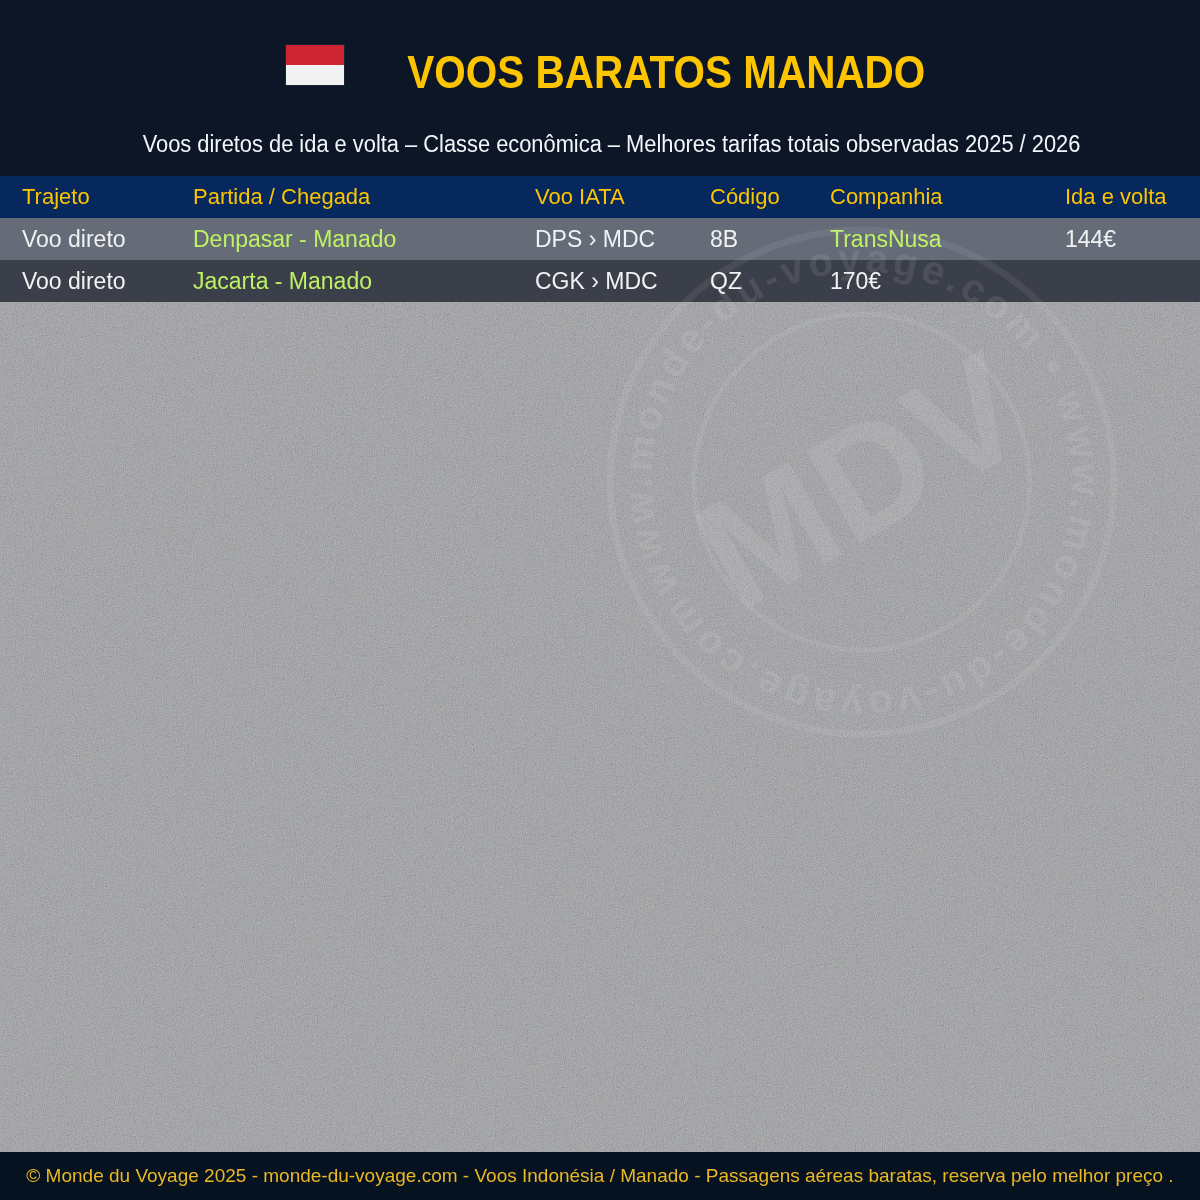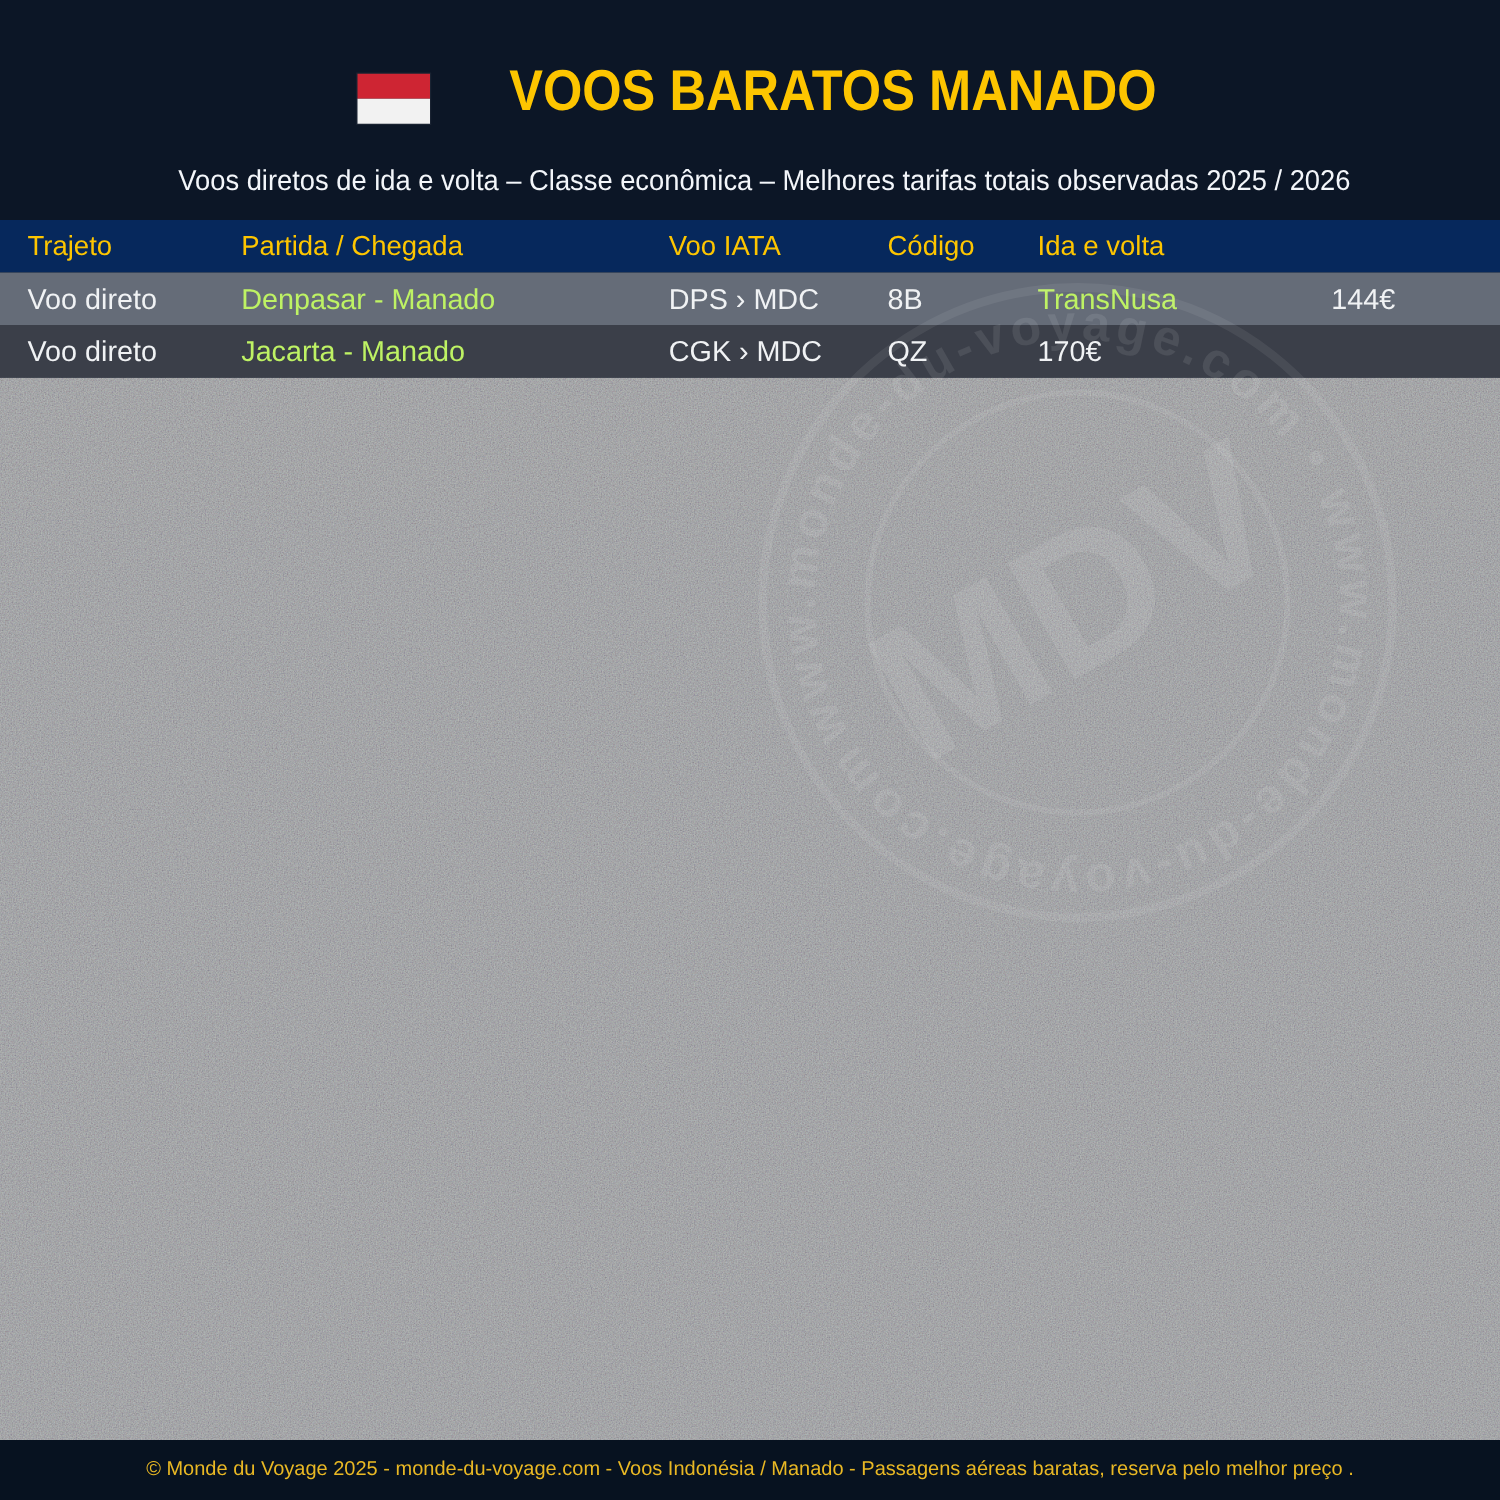--- a/index.html
+++ b/index.html
@@ -5,21 +5,21 @@
   * { margin:0; padding:0; box-sizing:border-box; }
   html,body { background:#0b1423; }
   .page {
     position:relative; width:1200px; height:1200px;
     background:#0c1626; overflow:hidden;
     font-family:"Liberation Sans", sans-serif;
   }
   
   .site-header {
     position:absolute; top:45px; left:0; width:100%;
-    display:flex; justify-content:center; align-items:flex-end; gap:28px;padding-left:47px;
+    display:flex; justify-content:center; align-items:flex-start; gap:28px;padding-left:47px;
   }
   .flag { width:58px; height:40px; box-shadow:0 0 0 1px rgba(255,255,255,0.06); }
   .flag .top { height:50%; background:#ce2533; }
   .flag .bottom { height:50%; background:#f2f2f2; }
   .page-title {
     color:#fdc500; font-size:46px; font-weight:bold; letter-spacing:0;
     transform:scaleX(0.88); transform-origin:center; white-space:nowrap;
   }
   .subtitle-row {
     position:absolute; top:131px; left:12px; width:100%; text-align:center;
@@ -45,21 +45,21 @@
   
   .photo-area { position:absolute; top:302px; left:0; width:1200px; height:850px; z-index:1; }
   .photo-area svg { display:block; }
   
   .watermark { position:absolute; top:182px; left:562px; width:600px; height:600px; z-index:5; pointer-events:none; }
   
   .site-footer {
     position:absolute; left:0; bottom:0; width:1200px; height:48px;
     background:#071220; display:flex; align-items:center; justify-content:center; z-index:3;
   }
-  .footer-text { color:#e9b824; font-size:16px; white-space:nowrap; }
+  .footer-text { color:#e9b824; font-size:19px; white-space:nowrap; }
 </style>
 </head>
 <body>
 
 <div class="page">
 
   <div class="site-header">
     <div class="flag">
       <div class="top"></div>
       <div class="bottom"></div>
@@ -71,20 +71,21 @@
     <span class="subtitle">Voos diretos de ida e volta  –  Classe econômica  –  Melhores tarifas totais observadas 2025 / 2026</span>
   </div>
 
   <div class="fares-table">
 
     <div class="t-row t-head">
       <div class="cell">Trajeto</div>
       <div class="cell">Partida / Chegada</div>
       <div class="cell">Voo IATA</div>
       <div class="cell">Código</div>
+      <div class="cell">Companhia</div>
       <div class="cell cell-right">Ida e volta</div>
     </div>
 
     <div class="t-row t-data row-light">
       <div class="cell">Voo direto</div>
       <div class="cell link">Denpasar - Manado</div>
       <div class="cell">DPS › MDC</div>
       <div class="cell">8B</div>
       <div class="cell link">TransNusa</div>
       <div class="cell cell-right">144€</div>

